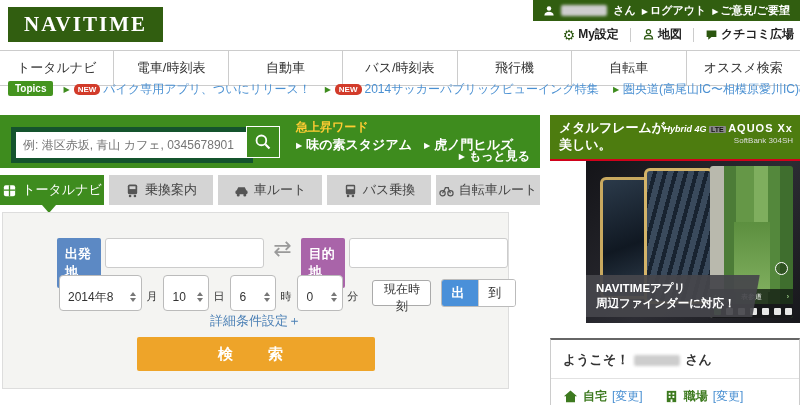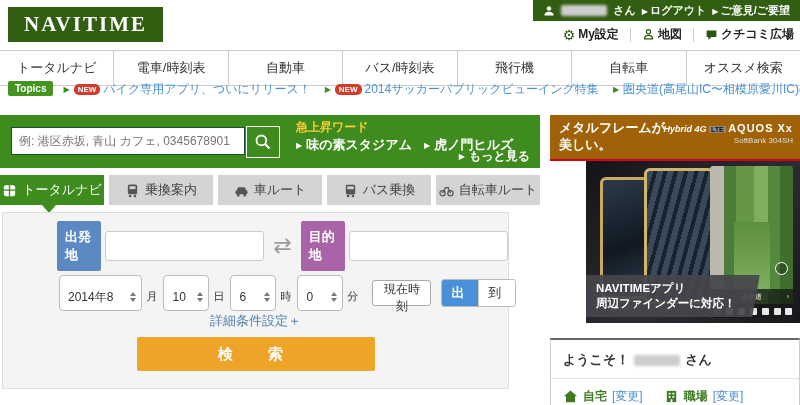--- a/index.html
+++ b/index.html
@@ -29,21 +29,21 @@
           align-items:flex-start;font-size:12px;white-space:nowrap;}
   .topics-badge{background:#44941f;color:#fff;font-size:10px;font-weight:bold;
                 padding:2px 7px;border-radius:2px;margin-right:10px;}
   .topic-item{display:flex;align-items:center;margin-right:14px;cursor:pointer;}
   .topic-item .arrow{color:#3e8c1e;font-size:8px;margin-right:4px;}
   .new-badge{background:#d23b2a;color:#fff;font-size:8px;font-weight:bold;
              padding:1px 4px;border-radius:5px;margin-right:3px;}
   .topic-link{color:#4a90d2;}
   
   .search-panel{position:absolute;left:0;top:115px;width:540px;height:53px;background:#3e8c1e;}
-  .search-input{position:absolute;left:11px;top:12px;width:218px;height:26px;border:1px solid #14532d;
+  .search-input{position:absolute;left:11px;top:12px;width:218px;height:26px;border:5px solid #14532d;
                 font-size:12px;padding:0 7px;color:#333;outline:none;
                 font-family:"Liberation Sans","DejaVu Sans",sans-serif;}
   .search-btn{position:absolute;left:246px;top:11px;width:32px;height:30px;background:#3e8c1e;
               border:1px solid #fff;display:flex;align-items:center;justify-content:center;cursor:pointer;}
   .trend-title{position:absolute;left:296px;top:4px;color:#ffcc33;font-size:12px;font-weight:bold;}
   .trend-row{position:absolute;left:296px;top:21px;display:flex;gap:12px;color:#fff;
              font-size:13px;font-weight:bold;}
   .trend-item{display:flex;align-items:center;gap:4px;cursor:pointer;}
   .trend-row .arrow,.more-link .arrow{font-size:8px;}
   .more-link{position:absolute;right:10px;bottom:3px;color:#fff;font-size:12px;font-weight:bold;
@@ -51,21 +51,21 @@
   
   .route-tabs{position:absolute;left:0;top:175px;width:540px;height:30px;display:flex;gap:5px;}
   .route-tab{flex:1;display:flex;align-items:center;justify-content:center;gap:5px;
              background:#d4d4d4;color:#444;font-size:13px;cursor:pointer;position:relative;}
   .route-tab.active{background:#3e8c1e;color:#fff;}
   .route-tab.active::after{content:"";position:absolute;left:42px;top:30px;
              border:7px solid transparent;border-top:8px solid #3e8c1e;}
   
   .form-panel{position:absolute;left:2px;top:212px;width:505px;height:175px;
               background:#f4f4f2;border:1px solid #ddd;}
-  .row-od{position:absolute;left:26px;top:8px;display:flex;align-items:center;padding-left:28px;}
+  .row-od{position:absolute;left:26px;top:25px;display:flex;align-items:flex-start;padding-left:28px;}
   .od-badge{color:#fff;font-size:13px;font-weight:bold;padding:7px 8px;border-radius:2px;}
   .od-badge.origin{background:#5c89c4;}
   .od-badge.dest{background:#a964a9;}
   .od-input{width:145px;height:28px;border:1px solid #ccc;border-radius:3px;margin-left:4px;
             font-size:13px;padding:0 6px;outline:none;}
   .swap{color:#9a9a9a;font-size:22px;margin:0 9px;cursor:pointer;line-height:1;}
   .row-dt{position:absolute;left:56px;top:62px;display:flex;align-items:center;font-size:12px;}
   .sel{display:inline-flex;align-items:center;justify-content:space-between;background:#fff;
        border:1px solid #bbb;border-radius:4px;height:26px;padding:8px 5px 0 8px;cursor:pointer;color:#333;}
   .sel.w-year{width:84px;} .sel.w-sm{width:38px;}
@@ -82,21 +82,21 @@
   .seg .on{background:#4a90d9;color:#fff;font-weight:bold;}
   .seg .off{background:#fff;color:#333;border-left:1px solid #ccc;}
   .adv-link{position:absolute;left:0;top:99px;width:100%;text-align:center;color:#4a7fb5;
             font-size:13px;cursor:pointer;}
   .search-go{position:absolute;left:50%;top:124px;transform:translateX(-50%);width:238px;height:34px;
              background:#eea429;border:none;color:#fff;font-size:15px;font-weight:bold;
              letter-spacing:10px;cursor:pointer;border-radius:2px;
              font-family:"Liberation Sans","DejaVu Sans",sans-serif;}
   
   .ad{position:absolute;left:550px;top:115px;width:250px;height:208px;cursor:pointer;}
-  .ad-top{position:relative;height:44px;background:#a16207;border-bottom:2px solid #d0021b;}
+  .ad-top{position:relative;height:44px;background:#4d7c0f;border-bottom:2px solid #d0021b;}
   .ad-headline{position:absolute;left:9px;top:5px;color:#fff;font-size:13px;font-weight:bold;line-height:1.3;}
   .ad-brand{position:absolute;right:7px;top:7px;color:#fff;font-size:9px;text-align:right;}
   .ad-brand .hy{font-style:italic;font-weight:bold;}
   .ad-brand .lte{background:#888;color:#111;font-size:7px;font-weight:bold;padding:0 2px;border-radius:1px;}
   .ad-brand .prod{font-weight:bold;font-size:11px;letter-spacing:1px;}
   .ad-brand .model{display:block;color:#ddd;font-size:8px;margin-top:2px;}
   .ad-body{position:relative;height:162px;overflow:hidden;
            background:linear-gradient(135deg,#141418,#2c2c33 55%,#17171b);margin-left:36px;}
   .phone{position:absolute;border-radius:6px;}
   .phone.p1{left:14px;top:16px;width:56px;height:116px;border:3px solid #c9a95f;

